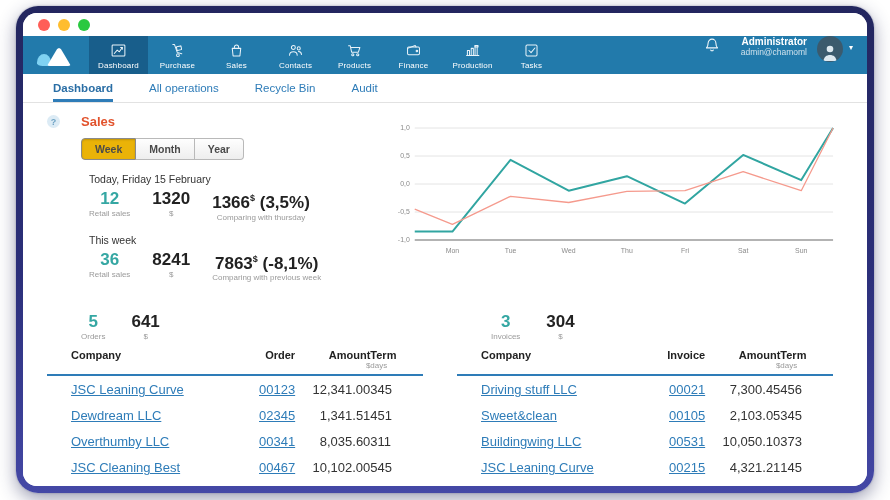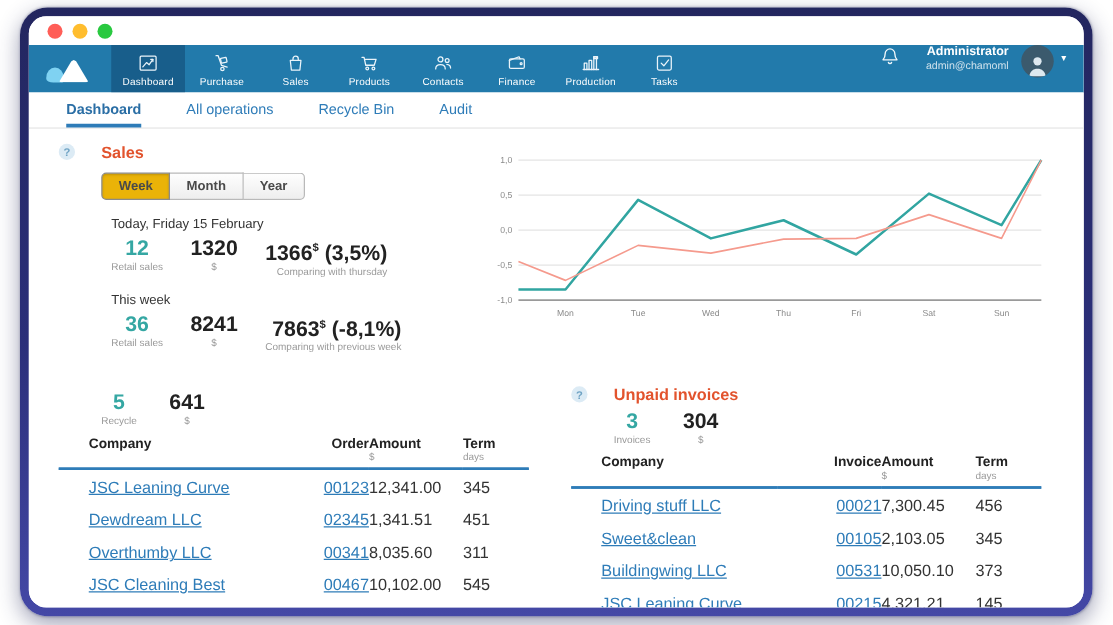--- a/index.html
+++ b/index.html
@@ -79,39 +79,39 @@
   .seg-btn:first-child { border-left-width:1px; border-radius:4px 0 0 4px; }
   .seg-btn:last-child { border-radius:0 4px 4px 0; }
   .seg-btn.active { background:#eab308; border-color:#8a8a8a; border-left-width:1px;
     box-shadow:inset 0 1px 2px rgba(0,0,0,.18); }
   .seg-btn.active + .seg-btn { border-left-width:0; }
 
   .stat-group { margin-left:42px; margin-bottom:12px; }
   .stat-heading { font-size:10.5px; color:#333333; margin-bottom:4px; }
   .stat-row { display:flex; align-items:flex-start; }
   .stat { text-align:center; margin-right:22px; }
-  .stat:nth-child(3) { text-align:right; margin-right:0; }
+  .stat:nth-child(3) { text-align:center; margin-right:0; }
   .stat-value { font-size:17px; font-weight:bold; color:#222222; line-height:19px; white-space:nowrap; }
   .stat-value.teal { color:#35a7a3; }
   .stat-value sup { font-size:9px; }
   .stat-label { font-size:8px; color:#9a9a9a; margin-top:1px; white-space:nowrap; }
 
   .bottom-row { display:flex; margin-top:14px; }
   .panel { width:376px; flex:0 0 auto; }
   .panel + .panel { margin-left:34px; }
   .summary { display:flex; margin:4px 0 6px 34px; }
   .summary .stat { margin-right:26px; }
 
   table { width:100%; border-collapse:collapse; }
   thead th { border-bottom:2px solid #2e7cb8; padding:2px 0 4px 0; vertical-align:top; }
   th .col-label { font-size:11px; font-weight:bold; color:#222222; }
   th .col-sub { font-size:8px; font-weight:normal; color:#9a9a9a; line-height:9px; min-height:9px; }
   th.col-0, td.col-0 { text-align:left; width:44%; padding-left:24px; }
   th.col-1, td.col-1 { text-align:right; width:22%; }
-  th.col-2, td.col-2 { text-align:left; width:20%; }
+  th.col-2, td.col-2 { text-align:right; width:20%; }
   th.col-3, td.col-3 { text-align:left; width:14%; padding-right:2px; }
   tbody td { padding:6px 0 5px 0; font-size:13px; color:#333333; }
   tbody td.col-0 { padding-left:24px; }
   td a { color:#2e7cb8; text-decoration:underline; cursor:pointer; }
 </style>
 </head>
 <body>
 
 <div class="stage">
   <div class="frame">
@@ -154,37 +154,37 @@
                 <svg viewBox="0 0 20 20" fill="none" stroke="currentColor" stroke-width="1.2" stroke-linecap="round" stroke-linejoin="round">
                   <path d="M5 7.5h10l-1 9H6z"></path>
                   <path d="M7.5 7.5V6a2.5 2.5 0 0 1 5 0v1.5"></path>
                 </svg>
               </span>
               <span class="tab-label">Sales</span>
             </div>
             <div class="tab">
               <span class="tab-icon">
                 <svg viewBox="0 0 20 20" fill="none" stroke="currentColor" stroke-width="1.2" stroke-linecap="round" stroke-linejoin="round">
-                  <path d="M3 4.5h2l1.6 7.5h8l1.7-5.5H5.6"></path>
-                  <circle cx="8" cy="15" r="1.3"></circle>
-                  <circle cx="13.8" cy="15" r="1.3"></circle>
-                </svg>
-              </span>
-              <span class="tab-label">Products</span>
-            </div>
-            <div class="tab">
-              <span class="tab-icon">
-                <svg viewBox="0 0 20 20" fill="none" stroke="currentColor" stroke-width="1.2" stroke-linecap="round" stroke-linejoin="round">
                   <circle cx="7.5" cy="6.5" r="2.3"></circle>
                   <path d="M3 15.5c0-2.5 2-4 4.5-4s4.5 1.5 4.5 4"></path>
                   <circle cx="13.8" cy="7.5" r="1.8"></circle>
                   <path d="M13.5 11.2c2 .2 3.5 1.5 3.5 3.5"></path>
                 </svg>
               </span>
               <span class="tab-label">Contacts</span>
+            </div>
+            <div class="tab">
+              <span class="tab-icon">
+                <svg viewBox="0 0 20 20" fill="none" stroke="currentColor" stroke-width="1.2" stroke-linecap="round" stroke-linejoin="round">
+                  <path d="M3 4.5h2l1.6 7.5h8l1.7-5.5H5.6"></path>
+                  <circle cx="8" cy="15" r="1.3"></circle>
+                  <circle cx="13.8" cy="15" r="1.3"></circle>
+                </svg>
+              </span>
+              <span class="tab-label">Products</span>
             </div>
             <div class="tab">
               <span class="tab-icon">
                 <svg viewBox="0 0 20 20" fill="none" stroke="currentColor" stroke-width="1.2" stroke-linecap="round" stroke-linejoin="round">
                   <rect x="3" y="6" width="14" height="9" rx="1.4"></rect>
                   <path d="M3 7.5l9-3.5 1 2"></path>
                   <circle cx="14" cy="10.5" r="0.9"></circle>
                 </svg>
               </span>
               <span class="tab-label">Finance</span>
@@ -310,21 +310,21 @@
                 <polyline points="30.0,91.2 68.0,106.3 126.6,78.3 185.3,84.5 244.0,73.3 302.6,72.7 361.3,53.7 419.9,72.7 452.0,10.0" fill="none" stroke="#f59a8d" stroke-width="1.3" stroke-linejoin="round"></polyline>
               </svg>
           </div>
         </div>
 
         <div class="bottom-row">
           <div class="panel">
             <div class="summary" id="orders-summary">
                 <div class="stat">
                   <div class="stat-value teal">5</div>
-                  <div class="stat-label">Recycle</div>
+                  <div class="stat-label">Orders</div>
                 </div>
                 <div class="stat">
                   <div class="stat-value">641</div>
                   <div class="stat-label">$</div>
                 </div>
               </div>
             <table>
               <thead id="orders-thead">
                   <tr>
                     <th class="col-0">
@@ -367,24 +367,20 @@
                   <tr>
                     <td class="col-0"><a>JSC Cleaning Best</a></td>
                     <td class="col-1"><a>00467</a></td>
                     <td class="col-2">10,102.00</td>
                     <td class="col-3">545</td>
                   </tr>
                 </tbody>
             </table>
           </div>
           <div class="panel">
-            <div class="sec-head">
-              <span class="help"></span>
-              <span class="sec-title">Unpaid invoices</span>
-            </div>
             <div class="summary" id="invoices-summary">
                 <div class="stat">
                   <div class="stat-value teal">3</div>
                   <div class="stat-label">Invoices</div>
                 </div>
                 <div class="stat">
                   <div class="stat-value">304</div>
                   <div class="stat-label">$</div>
                 </div>
               </div>

